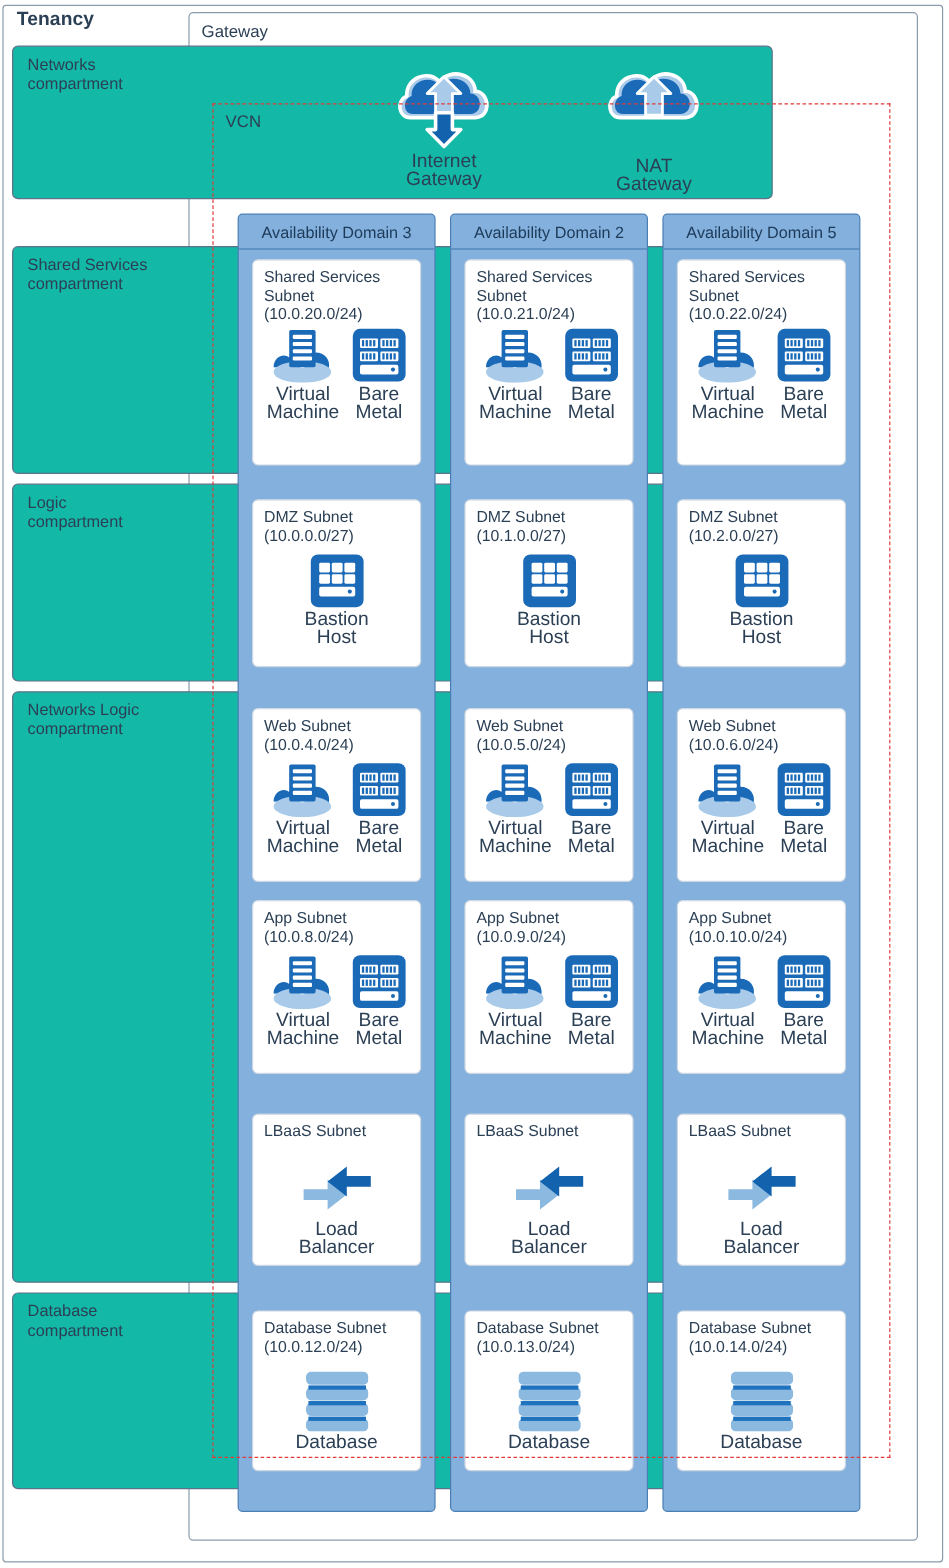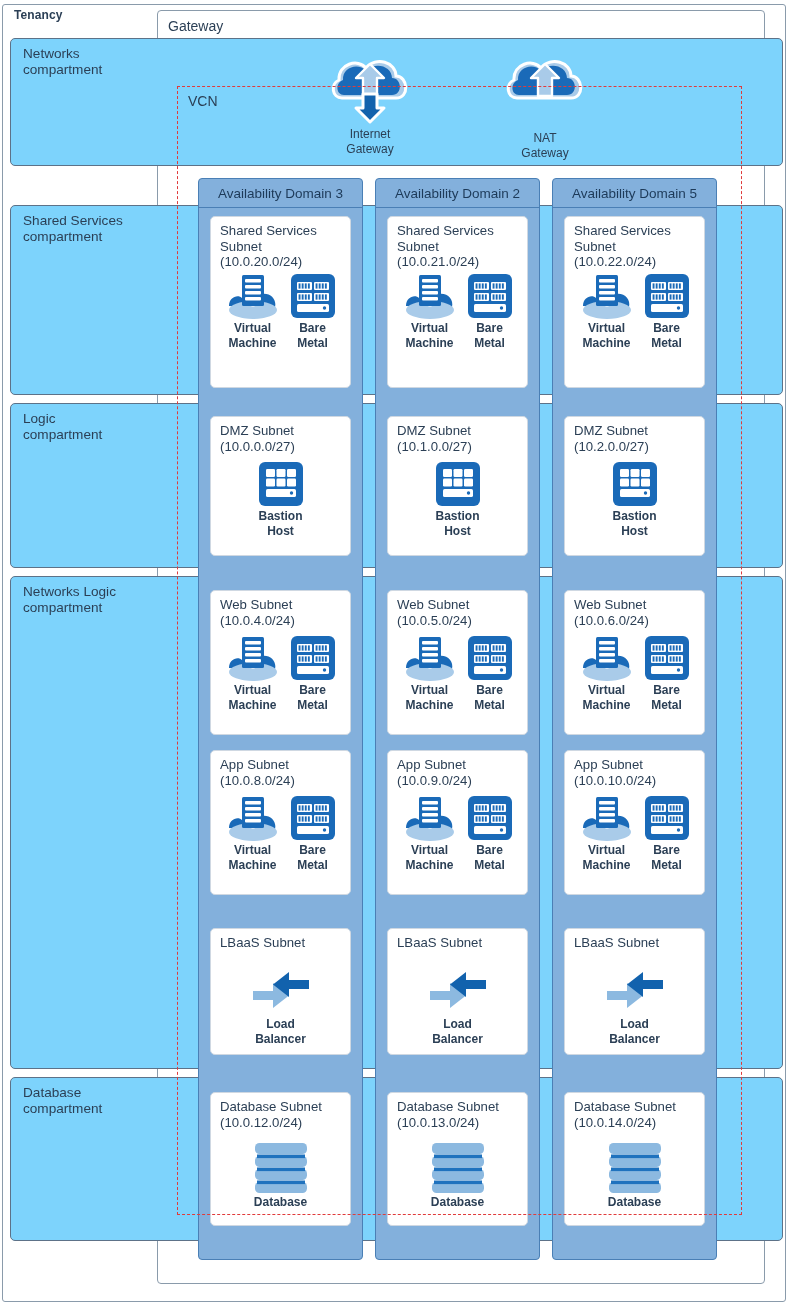--- a/index.html
+++ b/index.html
@@ -2,28 +2,28 @@
 <html><head>
 <meta charset="utf-8">
 <style>
   html,body{margin:0;padding:0;background:#ffffff;}
   body{font-family:"Liberation Sans",sans-serif;}
   #diagram{position:relative;width:791px;height:1307px;background:#fff;overflow:hidden;}
 
   
   .tenancy-box{position:absolute;left:2px;top:4px;width:784px;height:1298px;
        border:1px solid #8a9bab;border-radius:3px;background:#fff;box-sizing:border-box;}
-  .tenancy-title{position:absolute;left:14px;top:8px;font-size:12px;font-weight:bold;color:#2b3f55;letter-spacing:.1px;}
+  .tenancy-title{position:absolute;left:14px;top:8px;font-size:16px;font-weight:bold;color:#2b3f55;letter-spacing:.1px;}
 
   .region-box{position:absolute;left:157px;top:10px;width:608px;height:1274px;
        border:1px solid #8a9bab;border-radius:4px;background:#fff;box-sizing:border-box;}
   .region-title{position:absolute;left:168px;top:18px;font-size:14px;color:#2b3f55;}
 
   
-  .compartment{position:absolute;left:10px;width:773px;background:#7dd3fc;
+  .compartment{position:absolute;left:10px;width:634px;background:#14b8a6;
        border:1px solid #5d7288;border-radius:5px;box-sizing:border-box;}
   .compartment .clabel{position:absolute;left:12px;top:7px;font-size:13.6px;color:#2b3f55;line-height:16px;white-space:pre-line;}
 
   #c-networks{top:38px;height:128px;}
   #c-shared  {top:205px;height:190px;}
   #c-admin   {top:403px;height:165px;}
   #c-business{top:576px;height:493px;}
   #c-database{top:1077px;height:164px;}
 
   
@@ -39,23 +39,23 @@
   #ad3{left:552px;}
   .ad-head{position:absolute;left:0;top:0;width:100%;height:29px;
        border-bottom:1px solid #4a7fb5;box-sizing:border-box;
        display:flex;align-items:center;justify-content:center;
        font-size:13.5px;color:#1d3a59;}
 
   
   .card{position:absolute;background:#fff;border:1px solid #cfd8e2;border-radius:5px;box-sizing:border-box;}
   .card-title{position:absolute;left:9px;top:6px;right:6px;font-size:13.2px;color:#2b3f55;line-height:15.5px;white-space:pre-line;}
 
-  .icon-row{position:absolute;left:0;width:100%;display:flex;justify-content:center;align-items:flex-end;gap:10px;font-weight:bold;}
+  .icon-row{position:absolute;left:0;width:100%;display:flex;justify-content:center;align-items:flex-end;gap:10px;}
   .icon-unit{display:flex;flex-direction:column;align-items:center;}
-  .icon-cap{font-size:12px;color:#2b3f55;line-height:15px;text-align:center;white-space:pre-line;margin-top:2px;}
+  .icon-cap{font-size:16px;color:#2b3f55;line-height:15px;text-align:center;white-space:pre-line;margin-top:2px;}
 
   svg{display:block;}
 </style>
 </head>
 <body>
 
 <div id="diagram">
 
   <div class="tenancy-box"></div>
   <div class="tenancy-title">Tenancy</div>

